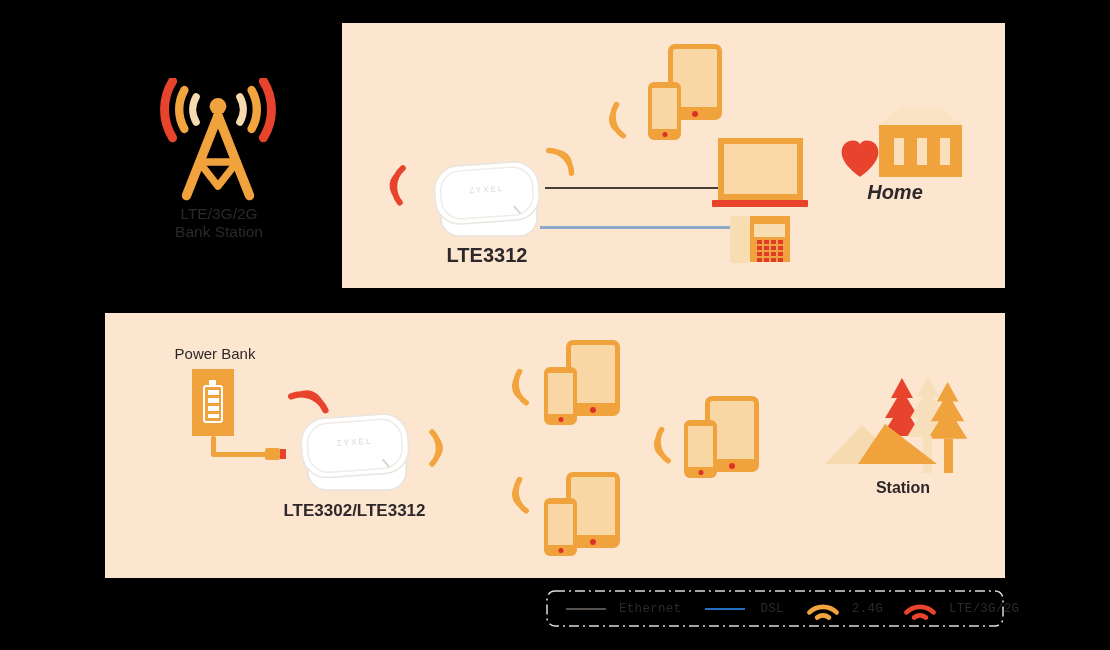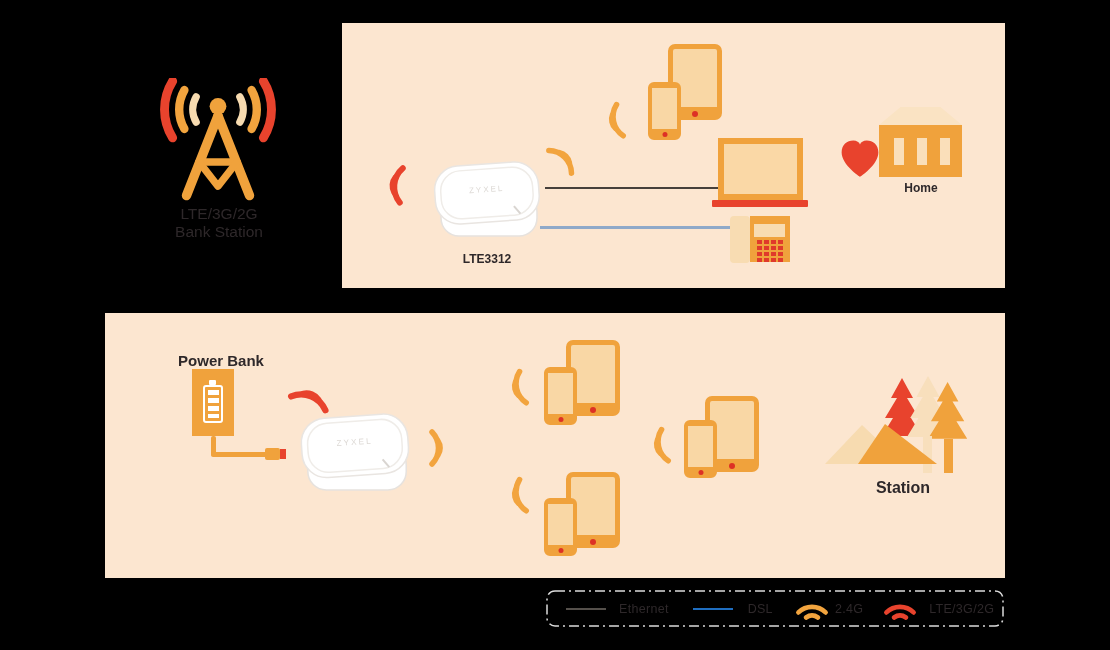--- a/index.html
+++ b/index.html
@@ -50,21 +50,21 @@
   .battery::before{content:"";position:absolute;top:-7px;left:4px;width:7px;height:5px;background:#fff;border-radius:1px;}
   .battery-bars{position:absolute;inset:3px 2.5px;background:repeating-linear-gradient(to bottom,#fff 0 5px,rgba(0,0,0,0) 5px 8px);}
   .cable{position:absolute;background:#f0a23c;}
   .plugtip{position:absolute;background:#e8432d;}
 
   .line{position:absolute;height:2px;}
   .line.eth{background:#46403b;}
   .line.dsl{background:#8fa9c9;height:2.5px;}
 
   
-  .legend{position:absolute;left:546px;top:590px;width:458px;height:37px;}
+  .legend{position:absolute;left:546px;top:590px;width:458px;height:37px;font-family:Liberation Mono, monospace;}
   .legend-inner{position:absolute;inset:0;display:flex;align-items:center;padding-left:20px;box-sizing:border-box;}
   .legend-item{display:flex;align-items:center;flex:none;}
   .legend-label{font-size:12.5px;letter-spacing:.3px;color:#2e282a;}
   .legend-line{width:40px;height:2px;flex:none;}
   .legend-line.eth{background:#55504b;}
   .legend-line.dsl{background:#1f6ec0;}
 </style>
 </head>
 <body>
 
@@ -106,21 +106,21 @@
 
     <svg class="abs" style="left:85px;top:137px;" width="120" height="80" viewBox="0 0 120 80">
       <rect x="14" y="34" width="96" height="42" rx="18" fill="#ffffff" stroke="#e6e2de" stroke-width="1.5"></rect>
       <g transform="rotate(-4 60 34)">
         <rect x="8" y="4" width="104" height="58" rx="24" fill="#ffffff" stroke="#e9e5e1" stroke-width="1.5"></rect>
         <rect x="14" y="9" width="92" height="48" rx="20" fill="none" stroke="#efece8" stroke-width="1.5"></rect>
         <text x="60" y="32" text-anchor="middle" font-size="8" letter-spacing="2" fill="#dcd8d4">ZYXEL</text>
         <line x1="86" y1="48" x2="92" y2="56" stroke="#d9d5d1" stroke-width="2"></line>
       </g>
     </svg>
-    <div class="lbl bold" style="left:95px;top:229px;width:100px;font-size:12px;">LTE3312</div>
+    <div class="lbl bold" style="left:95px;top:221px;width:100px;font-size:20px;">LTE3312</div>
 
     <svg class="wifi orange abs" style="left:208px;top:113px;transform:rotate(135deg);" width="26" height="46" viewBox="0 0 26 40">
       <path d="M17,4 A23,23 0 0 0 17,36"></path>
         <path d="M11,13 A12.5,12.5 0 0 0 11,27"></path>
     </svg>
 
     <svg class="wifi orange abs" style="left:261px;top:75px;transform:rotate(-12deg);" width="26" height="46" viewBox="0 0 26 40">
       <path d="M17,4 A23,23 0 0 0 17,36"></path>
         <path d="M11,13 A12.5,12.5 0 0 0 11,27"></path>
     </svg>
@@ -162,26 +162,26 @@
     <div class="abs" style="left:495px;top:84px;width:130px;height:92px;">
       <div class="roof" style="left:42px;top:0;width:83px;height:18px;"></div>
       <div class="housebody" style="left:42px;top:18px;width:83px;height:52px;"></div>
       <div class="window" style="left:57px;top:31px;width:10px;height:27px;"></div>
       <div class="window" style="left:80px;top:31px;width:10px;height:27px;"></div>
       <div class="window" style="left:103px;top:31px;width:10px;height:27px;"></div>
       <svg class="abs" style="left:1px;top:32px;" width="44" height="40" viewBox="0 0 40 37">
         <path fill="#e8432d" d="M20,35 C20,35 3,24 3,12.5 C3,5.5 8,1.5 13.8,1.5 C17,1.5 19.3,3.2 20,5 C20.7,3.2 23,1.5 26.2,1.5 C32,1.5 37,5.5 37,12.5 C37,24 20,35 20,35 Z"></path>
       </svg>
     </div>
-    <div class="lbl bold" style="left:539px;top:158px;width:80px;font-size:12px;">Home</div>
+    <div class="lbl bold" style="left:513px;top:158px;width:80px;font-size:20px;font-style:italic;">Home</div>
   </div>
 
   <div class="panel" style="left:105px;top:313px;width:900px;height:265px;">
 
-    <div class="lbl" style="left:56px;top:32px;width:120px;font-size:15px;font-weight:700;margin-top:7px;">Power Bank</div>
+    <div class="lbl" style="left:50px;top:32px;width:120px;font-size:15px;font-weight:400;">Power Bank</div>
     <div class="pbank" style="left:87px;top:56px;width:42px;height:67px;">
       <div class="battery" style="left:11px;top:16px;">
         <div class="battery-bars"></div>
       </div>
     </div>
     <div class="cable" style="left:106px;top:123px;width:5px;height:20px;border-radius:2px;"></div>
     <div class="cable" style="left:106px;top:139px;width:58px;height:5px;border-radius:2px;"></div>
     <div class="cable" style="left:160px;top:135px;width:15px;height:12px;border-radius:2px;"></div>
     <div class="plugtip" style="left:175px;top:136px;width:6px;height:10px;"></div>
 
@@ -192,20 +192,21 @@
 
     <svg class="abs" style="left:188px;top:99px;" width="124" height="82" viewBox="0 0 120 80">
       <rect x="14" y="34" width="96" height="42" rx="18" fill="#ffffff" stroke="#e6e2de" stroke-width="1.5"></rect>
       <g transform="rotate(-4 60 34)">
         <rect x="8" y="4" width="104" height="58" rx="24" fill="#ffffff" stroke="#e9e5e1" stroke-width="1.5"></rect>
         <rect x="14" y="9" width="92" height="48" rx="20" fill="none" stroke="#efece8" stroke-width="1.5"></rect>
         <text x="60" y="32" text-anchor="middle" font-size="8" letter-spacing="2" fill="#dcd8d4">ZYXEL</text>
         <line x1="86" y1="48" x2="92" y2="56" stroke="#d9d5d1" stroke-width="2"></line>
       </g>
     </svg>
+    <div class="lbl bold" style="left:162px;top:188px;width:175px;font-size:17px;">LTE3302/LTE3312</div>
 
     <svg class="wifi orange abs" style="left:318px;top:112px;transform:rotate(180deg);" width="26" height="46" viewBox="0 0 26 40">
       <path d="M17,4 A23,23 0 0 0 17,36"></path>
         <path d="M11,13 A12.5,12.5 0 0 0 11,27"></path>
     </svg>
 
     <svg class="wifi orange abs" style="left:401px;top:52px;transform:rotate(-12deg);" width="26" height="46" viewBox="0 0 26 40">
       <path d="M17,4 A23,23 0 0 0 17,36"></path>
         <path d="M11,13 A12.5,12.5 0 0 0 11,27"></path>
     </svg>
@@ -258,21 +259,21 @@
       </div>
       <div class="legend-item" style="margin-left:24px;">
         <div class="legend-line dsl"></div>
         <span class="legend-label" style="margin-left:15px;">DSL</span>
       </div>
       <div class="legend-item" style="margin-left:22px;">
         <svg class="rainbow orange" width="34" height="24" viewBox="0 0 40 26">
           <path d="M4,17 A23,23 0 0 1 36,17"></path>
             <path d="M13,23 A12.5,12.5 0 0 1 27,23"></path>
         </svg>
-        <span class="legend-label" style="margin-left:6px;">2.4G</span>
+        <span class="legend-label" style="margin-left:12px;">2.4G</span>
       </div>
       <div class="legend-item" style="margin-left:20px;">
         <svg class="rainbow red" width="34" height="24" viewBox="0 0 40 26">
           <path d="M4,17 A23,23 0 0 1 36,17"></path>
             <path d="M13,23 A12.5,12.5 0 0 1 27,23"></path>
         </svg>
         <span class="legend-label" style="margin-left:12px;">LTE/3G/2G</span>
       </div>
     </div>
   </div>

